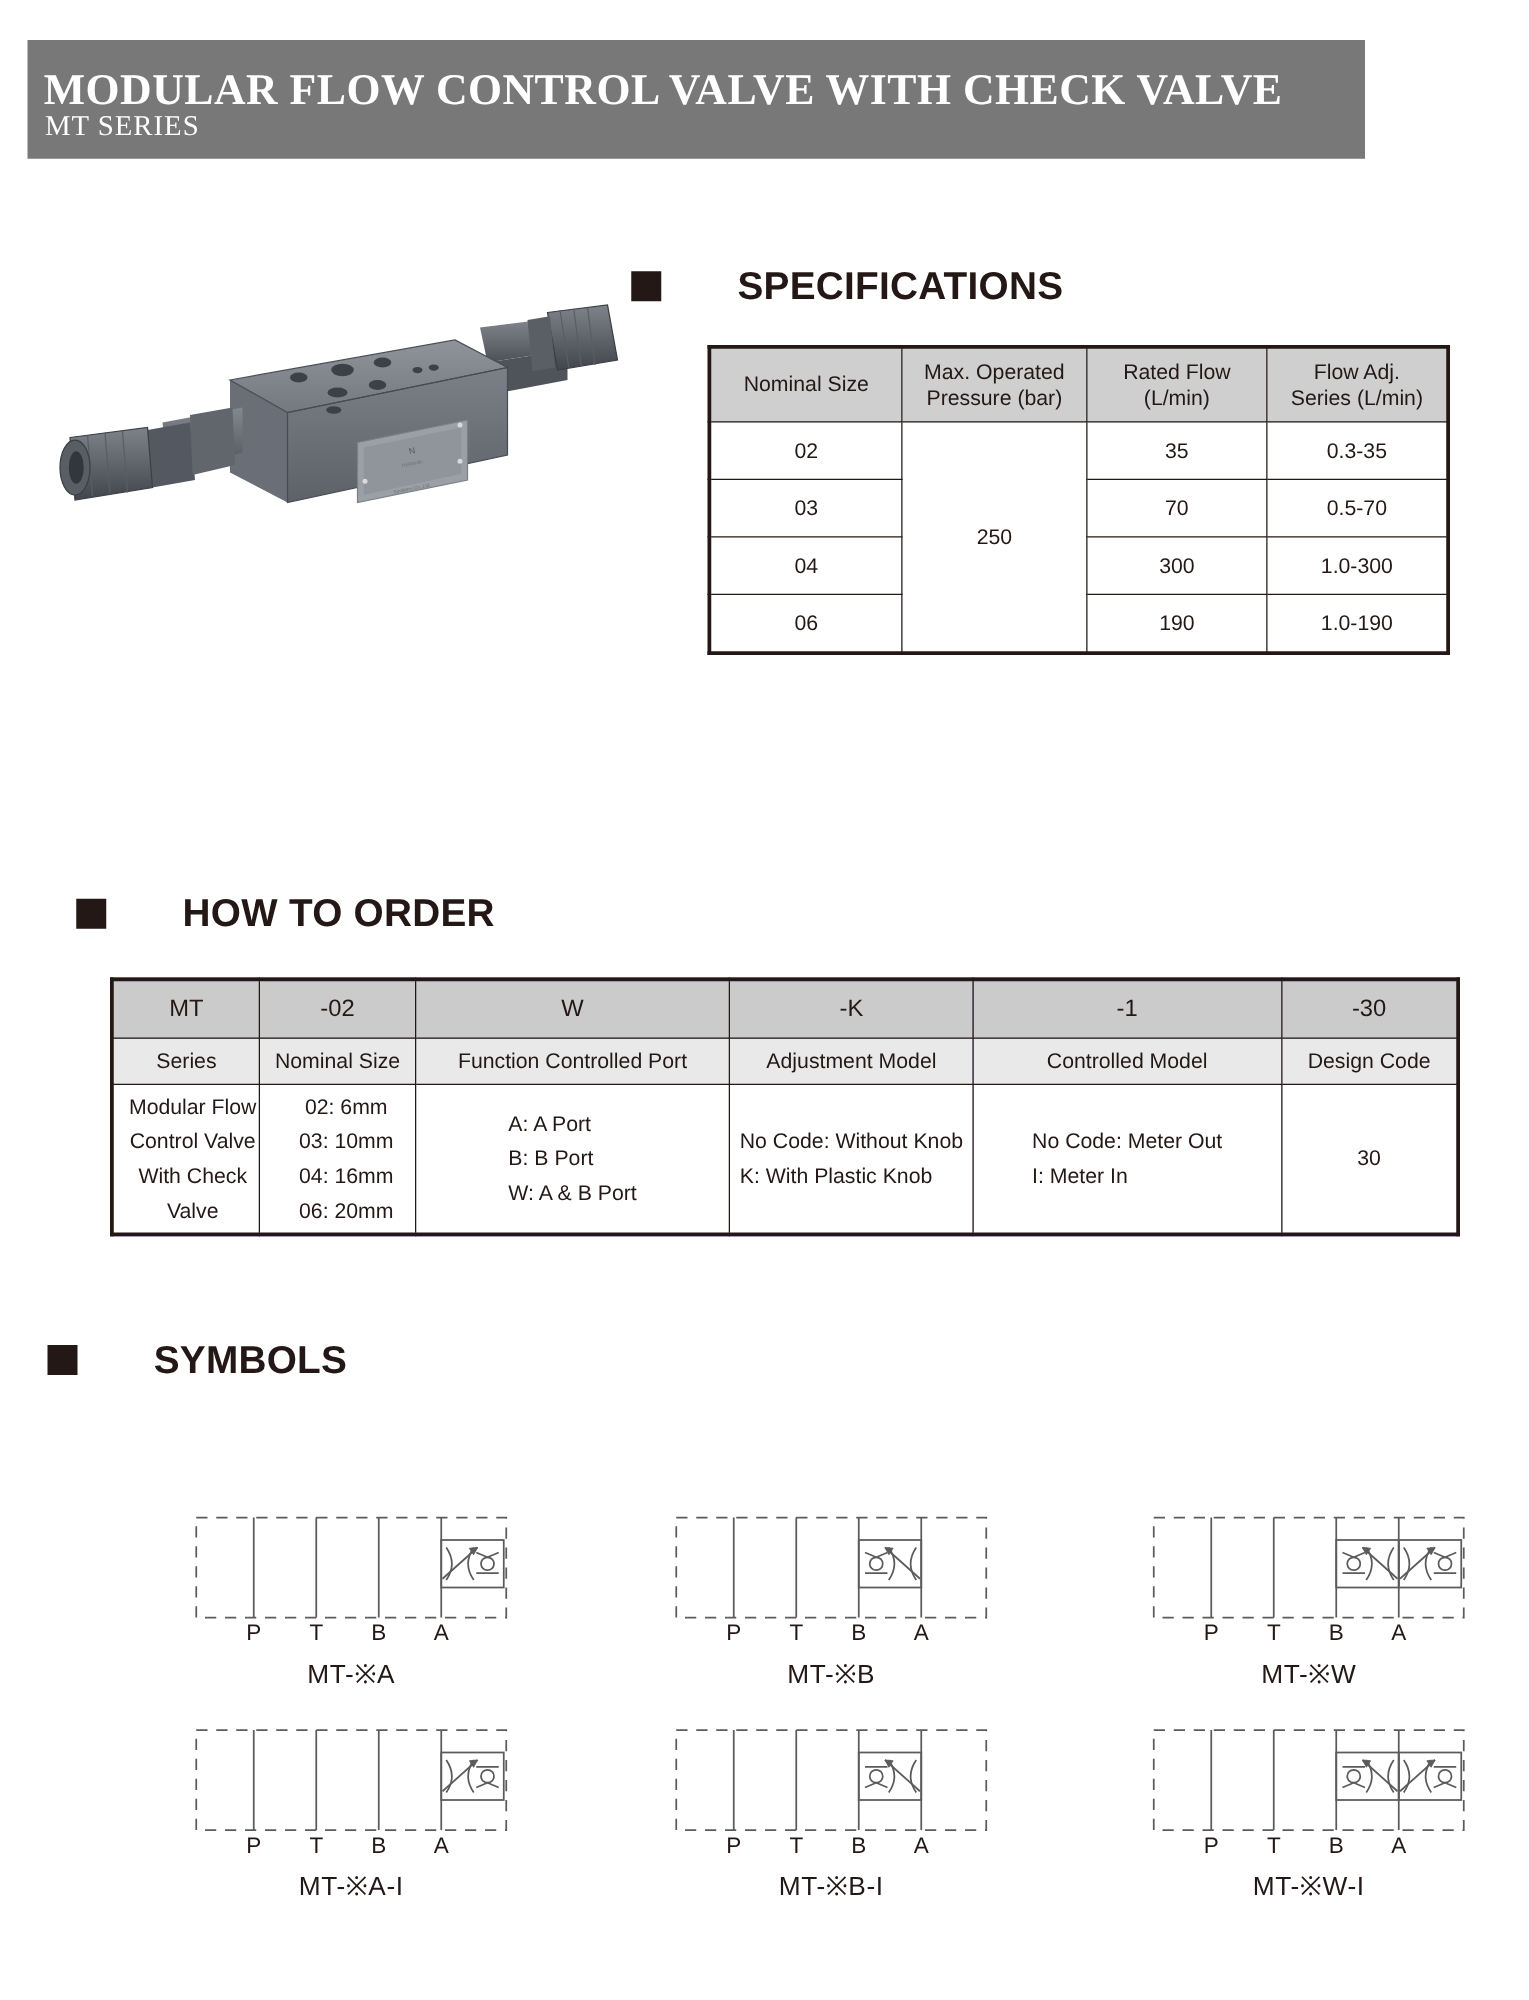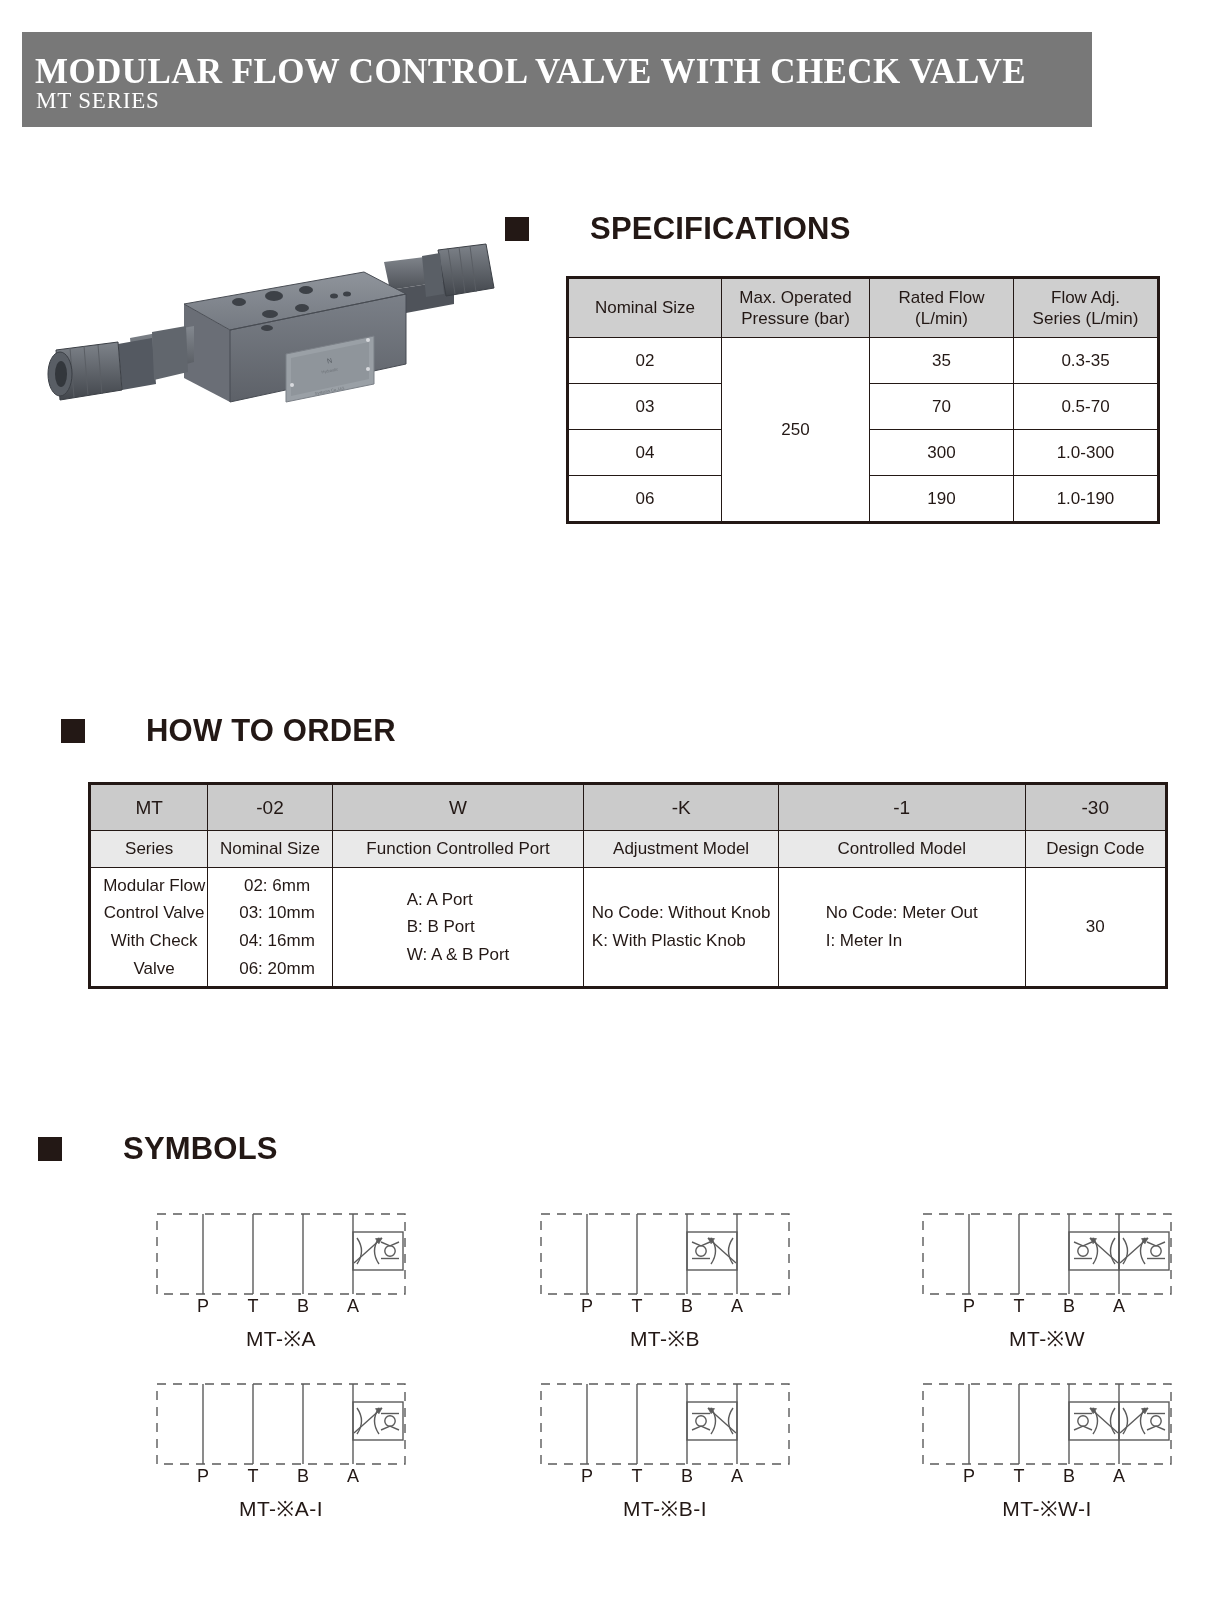--- a/index.html
+++ b/index.html
@@ -32,21 +32,21 @@
   .sec-bullet{
     width:24px;height:24px;background:#231815;display:inline-block;
     margin-right:17px;flex:0 0 auto;
   }
   .sec-title{
     font-size:31px;font-weight:bold;letter-spacing:.2px;color:#231815;
     white-space:nowrap;line-height:1;
   }
   #sec-spec{left:505px;top:213px;}
   #sec-order{left:38px;top:715px;margin-left:23px;}
-  #sec-symbols{left:38px;top:1133px;}
+  #sec-symbols{left:38px;top:1072px;}
 
   
   #product-photo{position:absolute;left:34px;top:232px;width:470px;height:180px;}
 
   
   #spec-table{
     position:absolute;left:566px;top:276px;width:591px;
     border-collapse:collapse;border:3px solid #231815;
     background:#fff;table-layout:fixed;
   }

